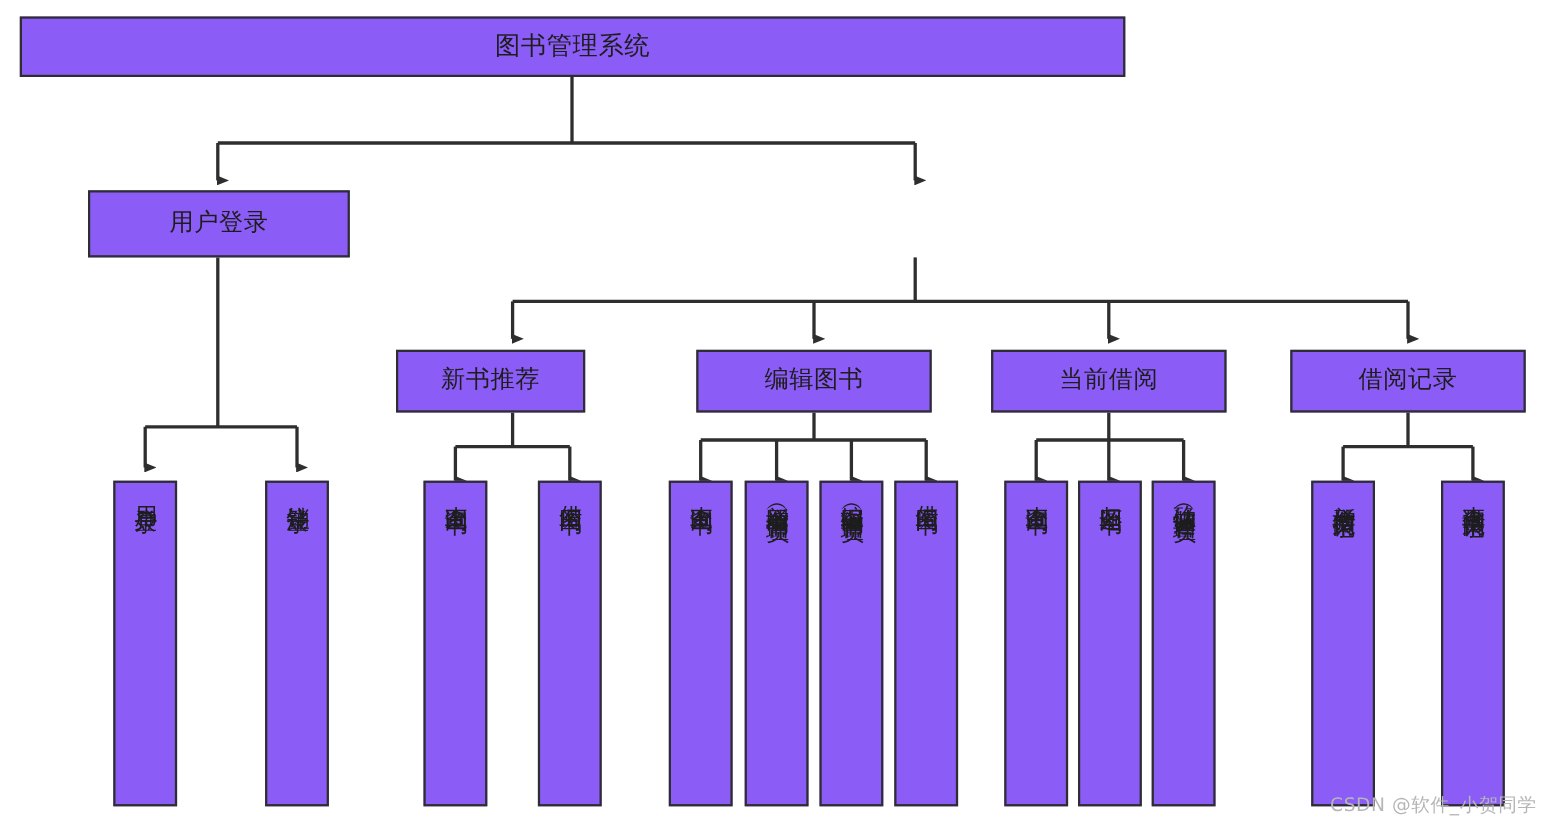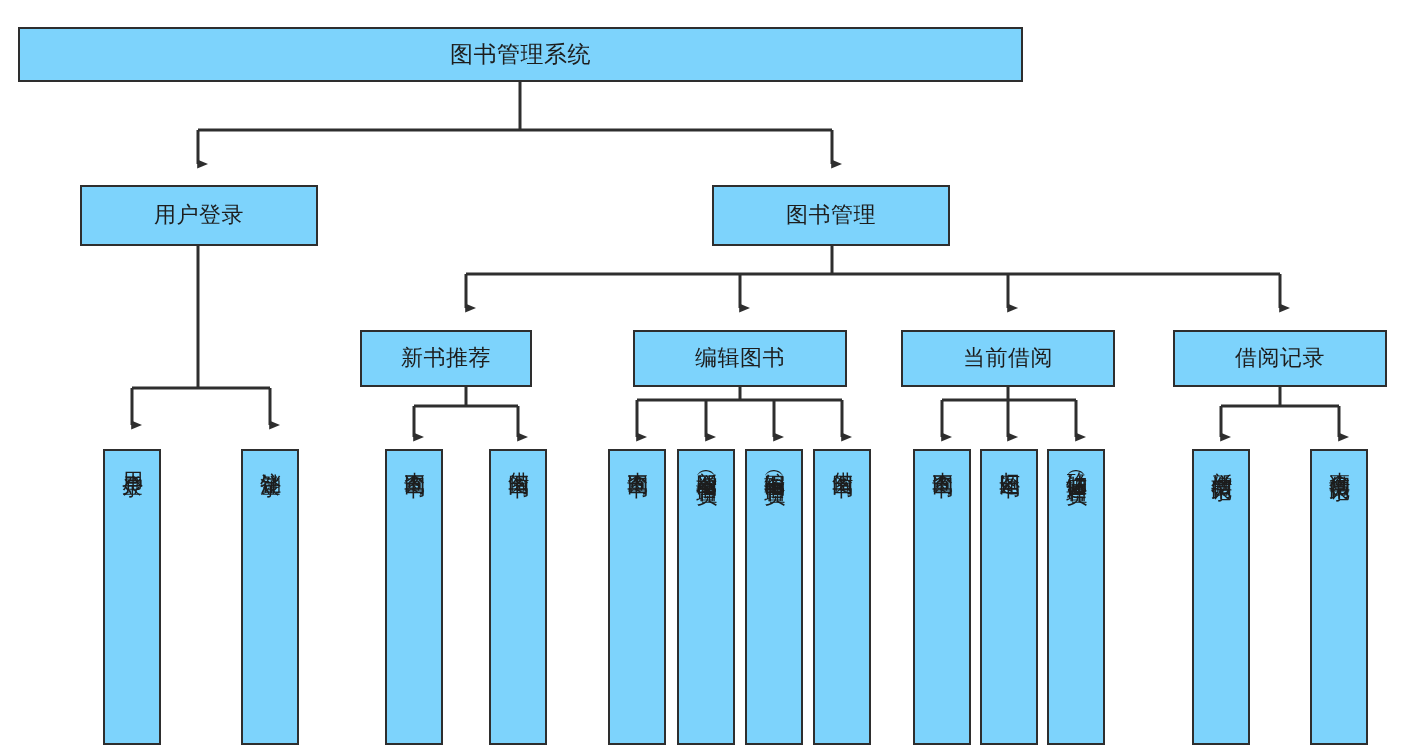--- a/index.html
+++ b/index.html
@@ -21,27 +21,26 @@
     position: absolute;
     left: 0;
     top: 0;
     width: 1405px;
     height: 747px;
     pointer-events: none;
   }
   .node {
     position: absolute;
     box-sizing: border-box;
-    background: #7dd3fc;
+    background: #8b5cf6;
     border: 2px solid #2e2e2e;
     display: flex;
     align-items: center;
     justify-content: center;
     color: #1d1d1d;
-    margin-top: 12px;
   }
   .node.horiz {
     font-size: 22px;
     letter-spacing: 0.5px;
     line-height: 1.1;
   }
   .node.root {
     font-size: 23px;
   }
   .node.leaf {
@@ -131,23 +130,20 @@
   </svg>
 
   <div class="node horiz root" style="left:18px; top:15px; width:1005px; height:55px;">
     <span>图书管理系统</span>
   </div>
 
   <div class="node horiz" style="left:80px; top:173px; width:238px; height:61px;">
     <span>用户登录</span>
   </div>
 
-  <div class="node horiz" style="left:712px; top:173px; width:238px; height:61px;">
-    <span>图书管理</span>
-  </div>
 
   <div class="node horiz" style="left:360px; top:318px; width:172px; height:57px;">
     <span>新书推荐</span>
   </div>
 
   <div class="node horiz" style="left:633px; top:318px; width:214px; height:57px;">
     <span>编辑图书</span>
   </div>
 
   <div class="node horiz" style="left:1173px; top:318px; width:214px; height:57px;">
@@ -203,14 +199,15 @@
   </div>
 
   <div class="node leaf leaf-midband" style="left:1192px; top:437px; width:58px; height:296px;">
     <span class="vtext">新增借阅记录</span>
   </div>
 
   <div class="node leaf leaf-midband" style="left:1310px; top:437px; width:58px; height:296px;">
     <span class="vtext">查询借阅记录</span>
   </div>
 
+  <div id="watermark">CSDN @软件_小贺同学</div>
 
 </div>
 
 </body></html>

